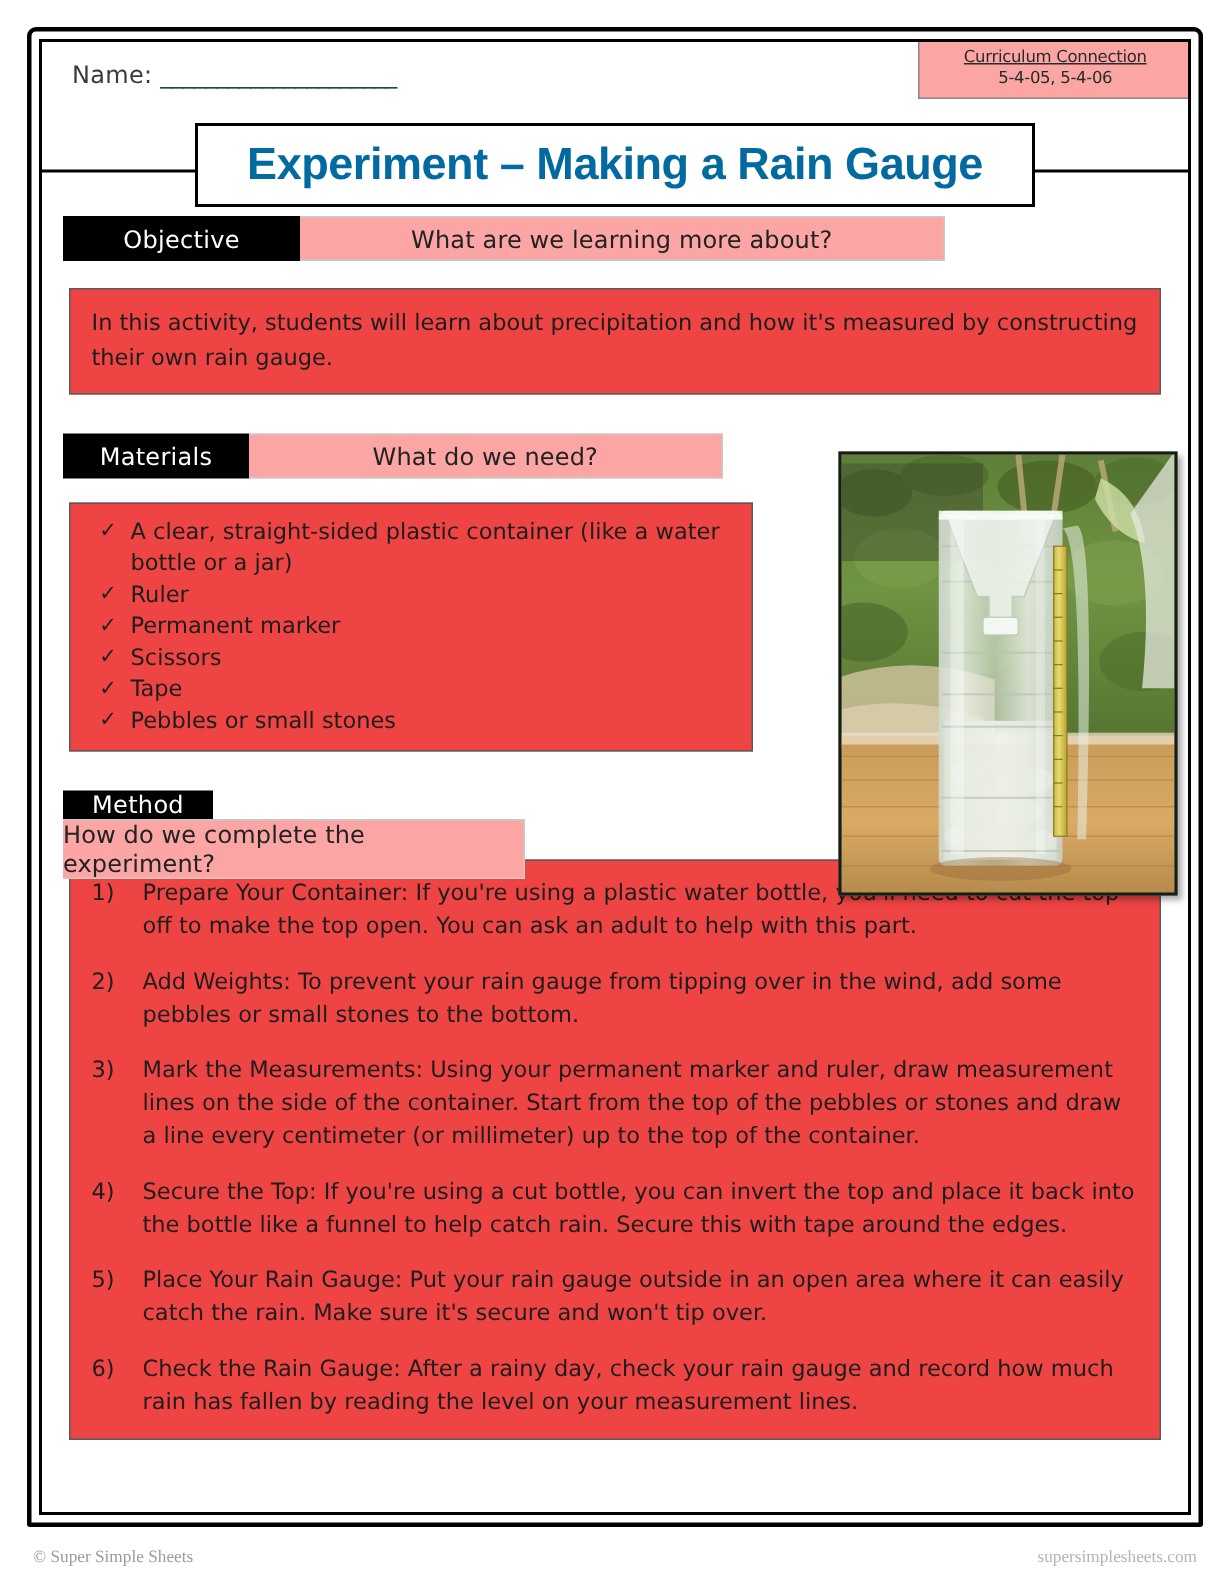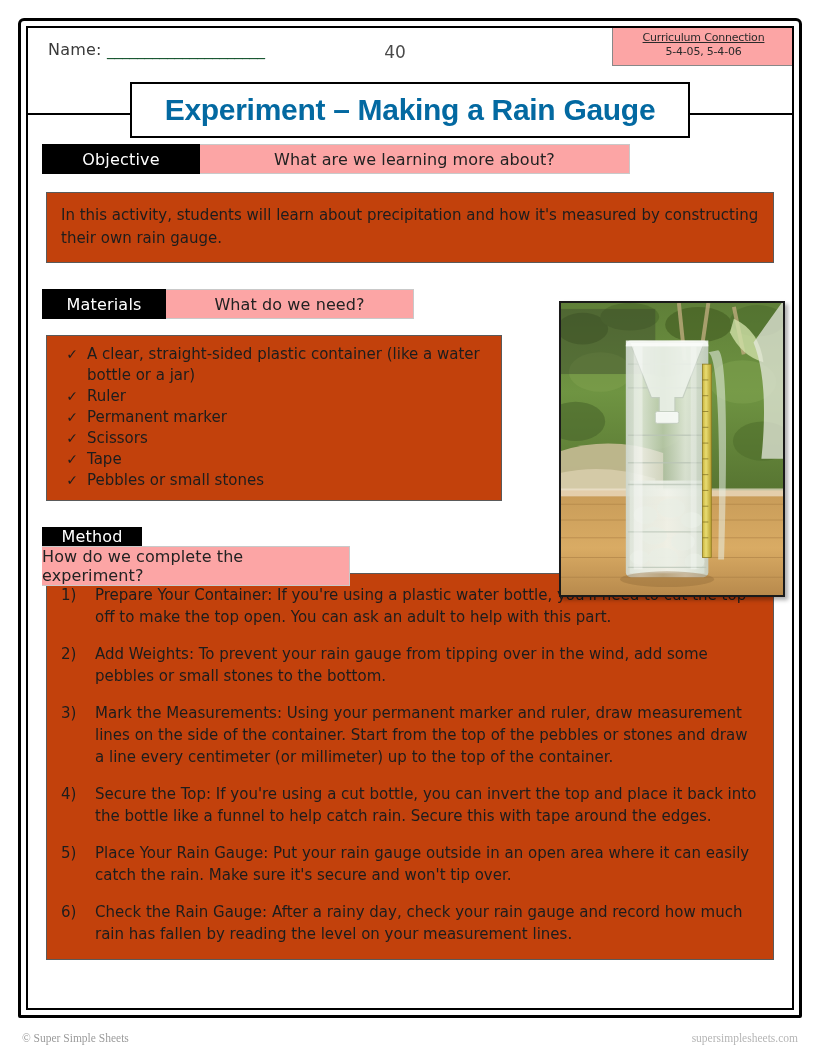--- a/index.html
+++ b/index.html
@@ -155,29 +155,29 @@
     font-size: 16px;
     display: flex;
     align-items: center;
     justify-content: center;
     box-sizing: border-box;
     letter-spacing: .1px;
   }
   .sec-objective .sec-tag { width: 158px; }
   .sec-objective .sec-q   { width: 430px; }
   .sec-materials .sec-tag { width: 124px; }
-  .sec-materials .sec-q   { width: 248px; }
+  .sec-materials .sec-q   { width: 316px; }
   .sec-method    .sec-tag { width: 100px; }
   .sec-method    .sec-q   { width: 308px; }
 
   
   .box {
     border: 1px solid #5a5a5a;
     box-sizing: border-box;
-    background: #c2410c;
+    background: #ef4444;
   }
   .objective-box {
     margin: 18px 18px 0 18px;
     padding: 11px 14px 12px 14px;
     font-size: 15px;
     line-height: 23px;
     color: #1d1d1d;
   }
   .materials-box {
     margin-top: 16px;
@@ -259,21 +259,20 @@
 <body>
 
 <div class="page-outer">
   <div class="page-inner">
 
     <div class="header-row">
       <div class="name-line">
         <span>Name:</span>
         <span class="name-blank">_____________________</span>
       </div>
-      <div class="page-num">40</div>
       <div class="curriculum-box">
         <div class="curriculum-title">Curriculum Connection</div>
         <div class="curriculum-codes">5-4-05, 5-4-06</div>
       </div>
     </div>
 
     <div class="title-band">
       <div class="title-rule left"></div>
       <div class="title-rule right"></div>
       <div class="title-box">

